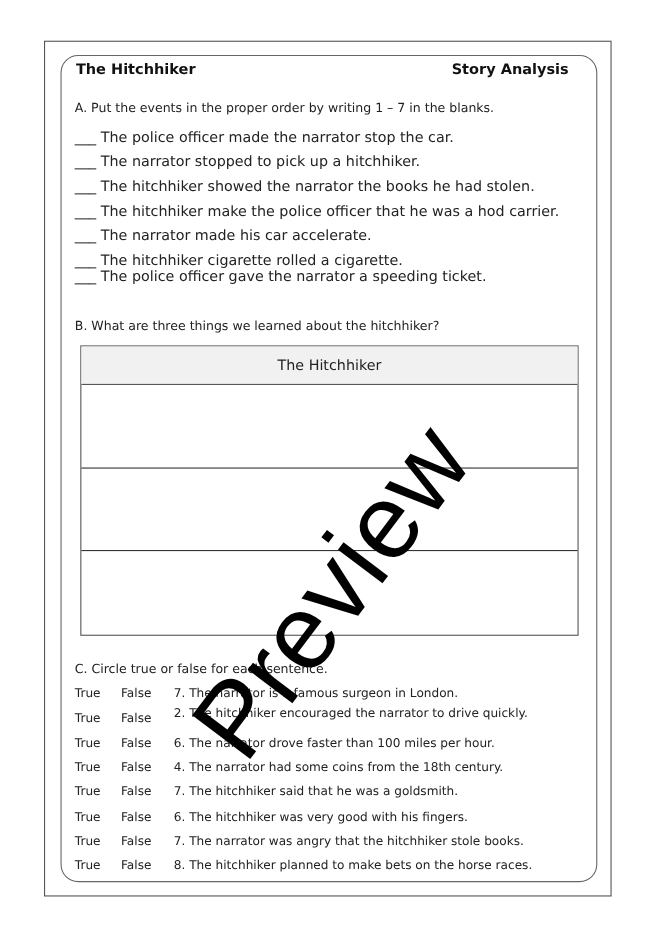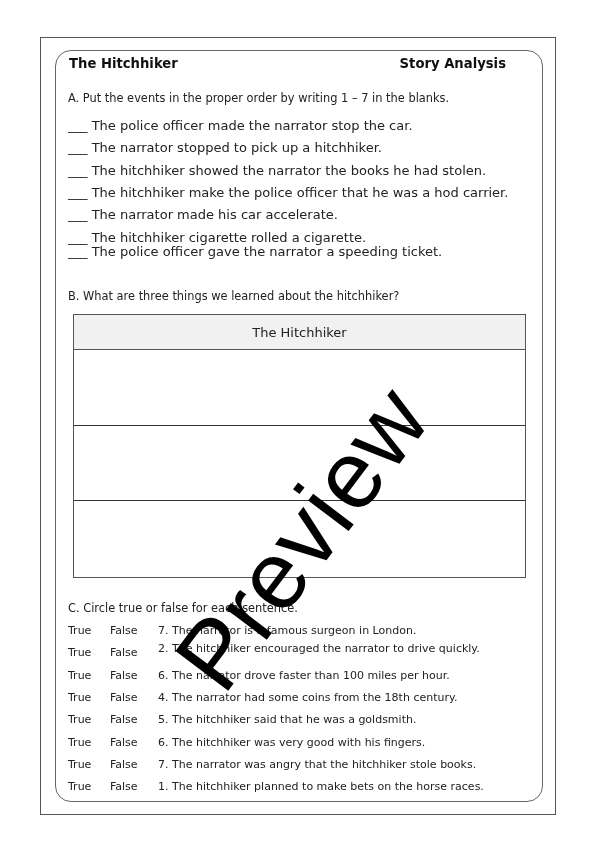--- a/index.html
+++ b/index.html
@@ -12,21 +12,21 @@
     border:1.5px solid #555; box-sizing:border-box;
   }
   .card {
     position:absolute; left:55px; top:50px; width:488px; height:752px;
     border:1.2px solid #666; border-radius:16px; box-sizing:border-box;
   }
   .title-left, .title-right {
     position:absolute; top:56px; font-weight:bold; font-size:13.2px; color:#111;
   }
   .title-left { left:69px; }
-  .title-right { right:94px; }
+  .title-right { right:83px; }
   .q { position:absolute; left:68px; font-size:11.4px; color:#222; white-space:nowrap;text-align:center; }
   .ev { position:absolute; left:68px; font-size:13px; color:#222; white-space:nowrap; }
   .tbl {
     position:absolute; left:73px; top:314px; width:453px; height:264px;
     border:1.2px solid #555; box-sizing:border-box;
   }
   .tbl-head {
     height:35px; background:#f1f1f1; border-bottom:1.2px solid #555; box-sizing:border-box;
     text-align:center; line-height:36px; font-size:13px; color:#222;
   }
@@ -89,31 +89,31 @@
   <span class="tf tf-text" style="top:669px">6. The narrator drove faster than 100 miles per hour.</span>
 </div>
 <div>
   <span class="tf tf-true" style="top:691px">True</span>
   <span class="tf tf-false" style="top:691px">False</span>
   <span class="tf tf-text" style="top:691px">4. The narrator had some coins from the 18th century.</span>
 </div>
 <div>
   <span class="tf tf-true" style="top:713px">True</span>
   <span class="tf tf-false" style="top:713px">False</span>
-  <span class="tf tf-text" style="top:713px">5. The hitchhiker said that he was a goldsmith.</span>
+  <span class="tf tf-text" style="top:713px">7. The hitchhiker said that he was a goldsmith.</span>
 </div>
 <div>
   <span class="tf tf-true" style="top:736px">True</span>
   <span class="tf tf-false" style="top:736px">False</span>
   <span class="tf tf-text" style="top:736px">6. The hitchhiker was very good with his fingers.</span>
 </div>
 <div>
   <span class="tf tf-true" style="top:758px">True</span>
   <span class="tf tf-false" style="top:758px">False</span>
   <span class="tf tf-text" style="top:758px">7. The narrator was angry that the hitchhiker stole books.</span>
 </div>
 <div>
   <span class="tf tf-true" style="top:780px">True</span>
   <span class="tf tf-false" style="top:780px">False</span>
-  <span class="tf tf-text" style="top:780px">1. The hitchhiker planned to make bets on the horse races.</span>
+  <span class="tf tf-text" style="top:780px">8. The hitchhiker planned to make bets on the horse races.</span>
 </div>
 
 <div class="watermark">Preview</div>
 
 </body></html>

